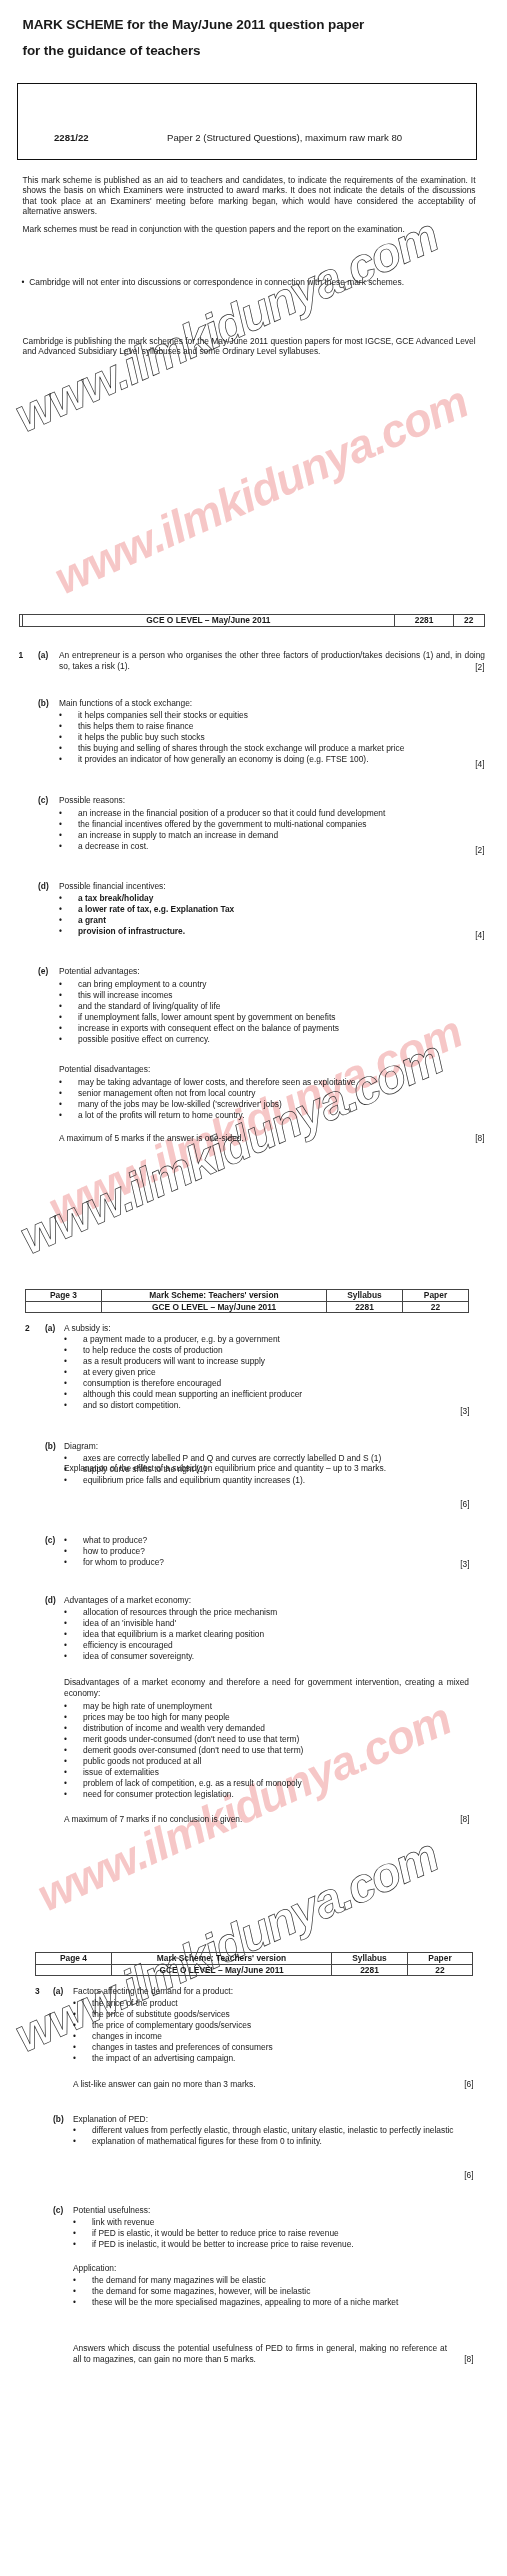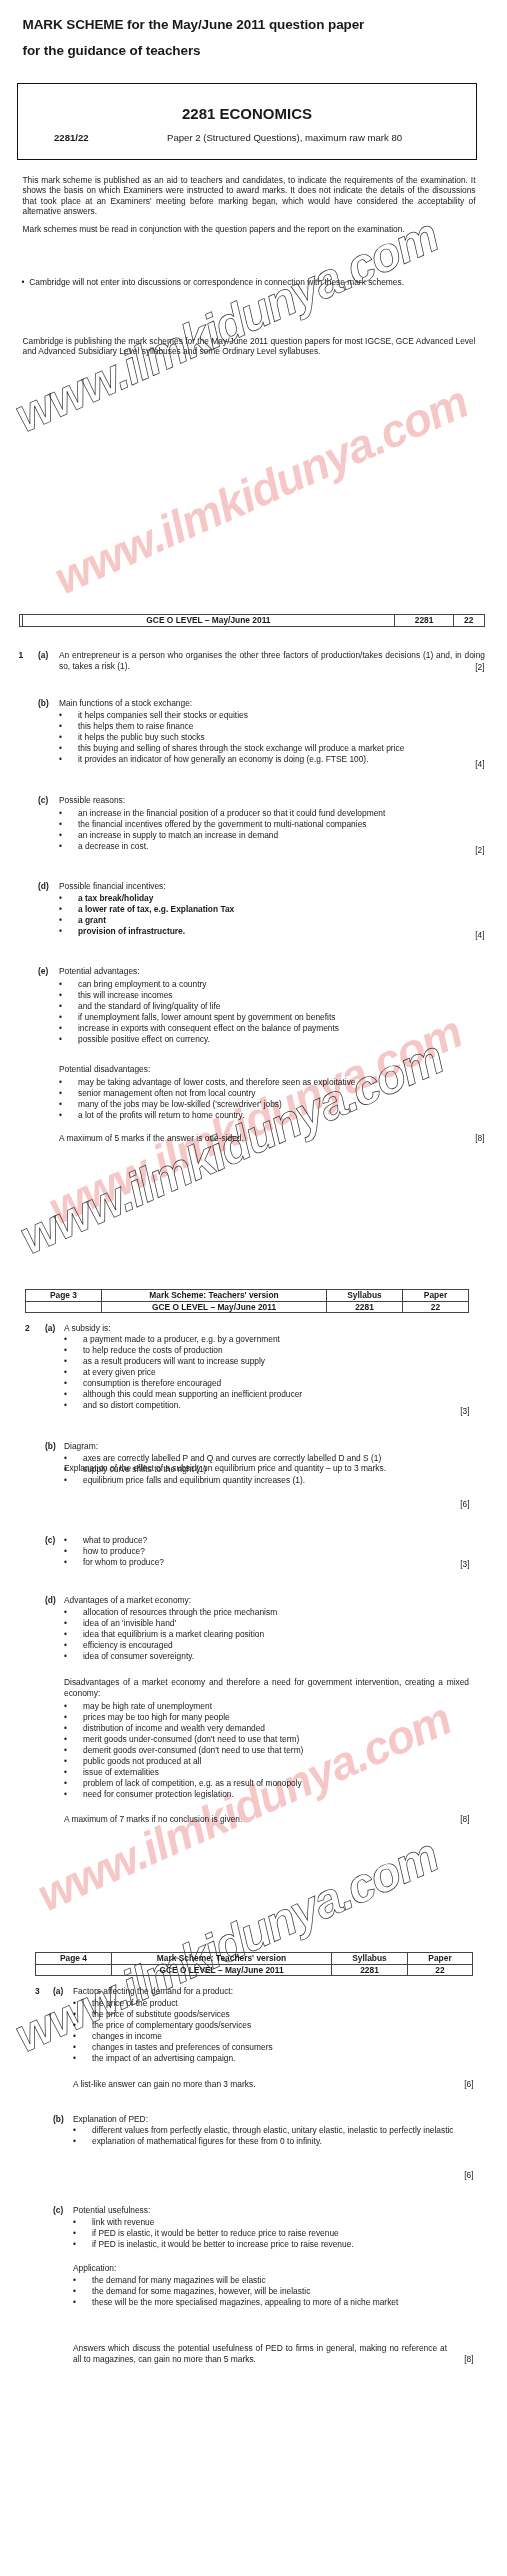--- a/index.html
+++ b/index.html
@@ -42,21 +42,20 @@
     .wm-outline { color: transparent; -webkit-text-stroke: 0.7px #333; font-size: 48px; font-style: italic; transform: rotate(-24deg); letter-spacing: -1.7px; }
     .wm-pink { color: #f4b5b5; opacity: 0.75; font-size: 46px; font-style: italic; transform: rotate(-24deg); letter-spacing: -1.1px; }
   </style>
 </head>
 <body>
 
 <div class="abs title-line" style="left:22.5px;top:17px;">MARK SCHEME for the May/June 2011 question paper</div>
 <div class="abs title-line" style="left:22.5px;top:43px;">for the guidance of teachers</div>
 
 <div class="syl-box">
-  <div class="syl-title">2281 ECONOMICS</div>
   <div class="syl-code">2281/22</div>
   <div class="syl-desc">Paper 2 (Structured Questions), maximum raw mark 80</div>
 </div>
 
 <div class="para" style="top:175px;">This mark scheme is published as an aid to teachers and candidates, to indicate the requirements of the examination. It shows the basis on which Examiners were instructed to award marks. It does not indicate the details of the discussions that took place at an Examiners' meeting before marking began, which would have considered the acceptability of alternative answers.</div>
 <div class="para" style="top:224px;">Mark schemes must be read in conjunction with the question papers and the report on the examination.</div>
 <div class="bullet-note" style="top:277px;">
   <span class="dot">•</span><span>Cambridge will not enter into discussions or correspondence in connection with these mark schemes.</span>
 </div>
 <div class="para" style="top:336px;">Cambridge is publishing the mark schemes for the May/June 2011 question papers for most IGCSE, GCE Advanced Level and Advanced Subsidiary Level syllabuses and some Ordinary Level syllabuses.</div>

